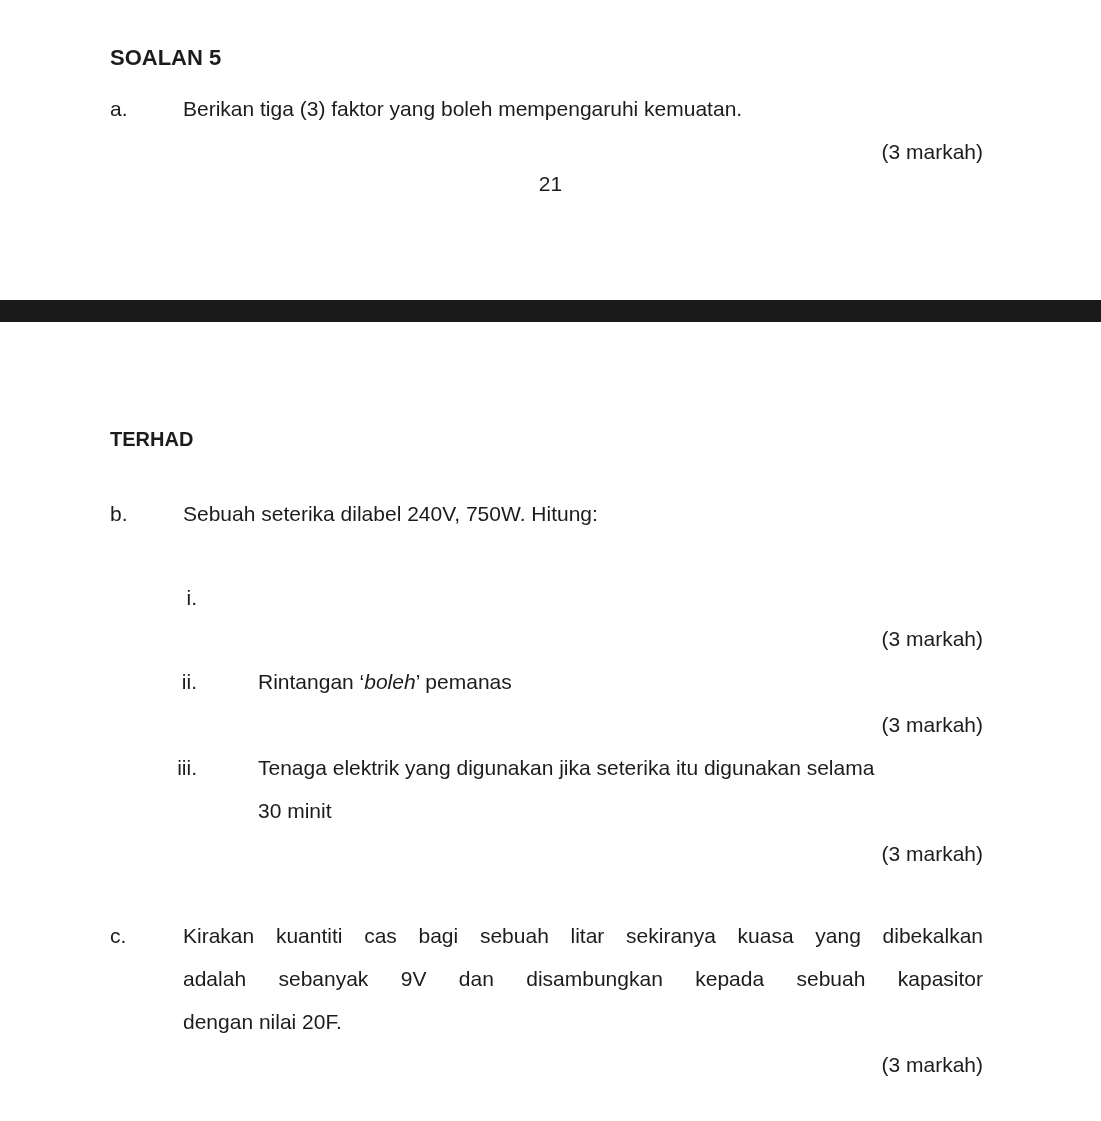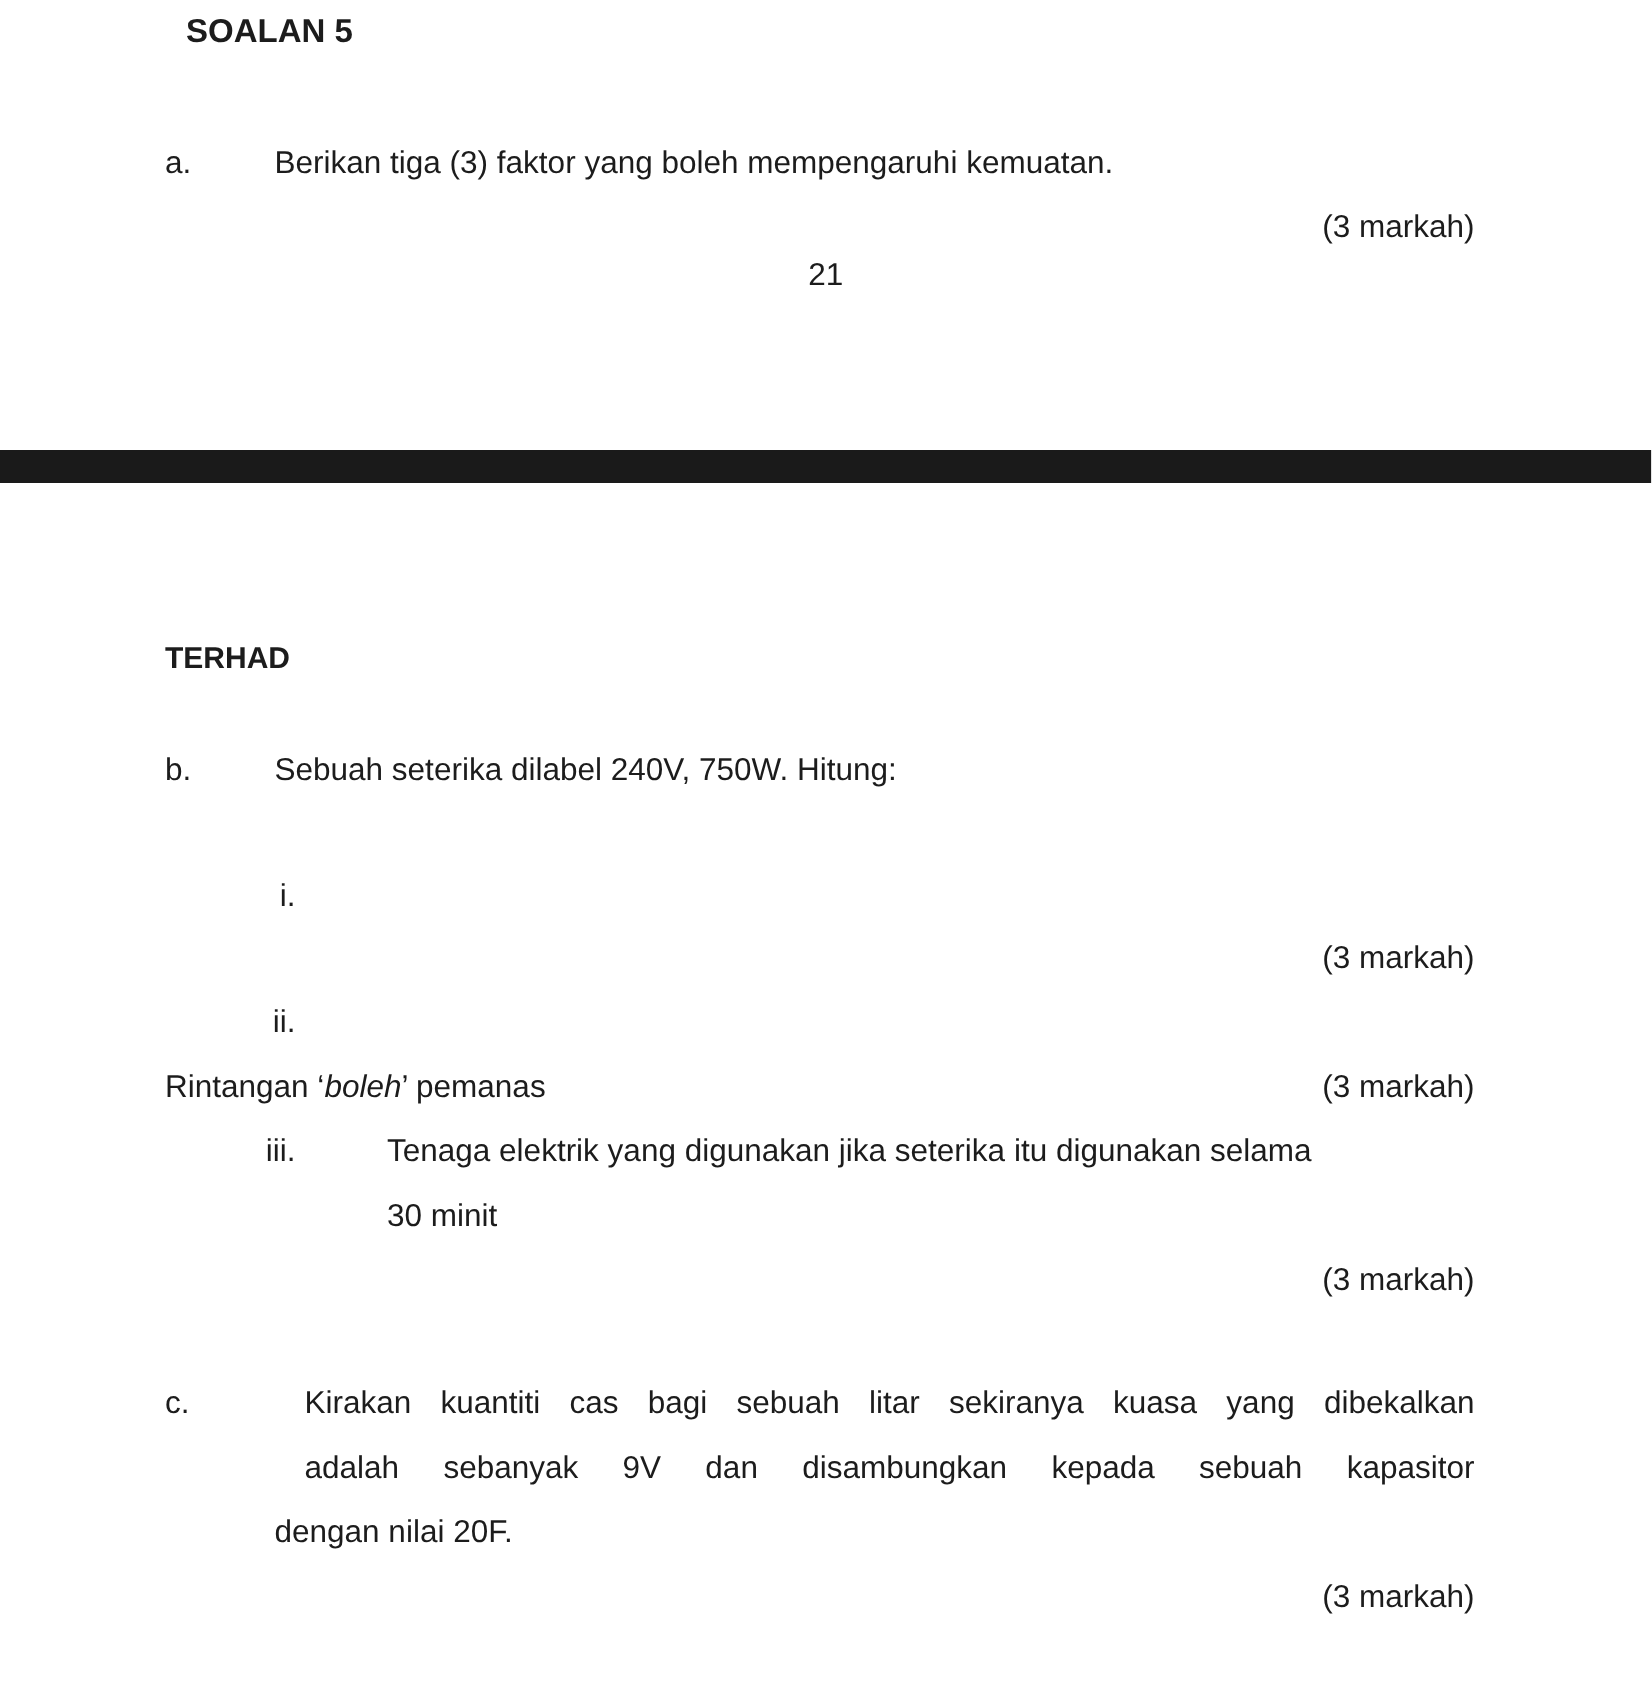--- a/index.html
+++ b/index.html
@@ -25,42 +25,43 @@
   }
   .q-text { width: 800px; }
   .sub-text { width: 725px; }
   .marks {
     position: absolute;
     right: 118px;
     text-align: right;
     line-height: 43px;
   }
   .heading-1 {
-    left: 124px;
+    left: 110px;
     font-weight: bold;
     font-size: 22px;
     line-height: 26px;
+    margin-top: 37px;
   }
   .heading-2 {
     left: 110px;
     font-weight: bold;
     font-size: 20px;
     line-height: 30px;
   }
   .page-number {
     left: 0; width: 1101px;
     text-align: center;
     line-height: 43px;
   }
   .divider-bar {
     left: 0; top: 300px;
     width: 1101px; height: 22px;
     background: #1a1a1a;
   }
-  .jline { text-align: justify; text-align-last: justify; margin-left: 20px; }
+  .jline { text-align: justify; text-align-last: justify; }
   .ital { font-style: italic; }
 </style>
 </head>
 <body>
 
 <div class="page">
 
   <div class="abs heading-1" style="top: 8px;">SOALAN 5</div>
 
   <div class="abs row" style="top: 87px; left: 110px;">
@@ -78,21 +79,21 @@
   <div class="abs row" style="top: 492px; left: 110px;">
     <div class="q-label">b.</div>
     <div class="q-text">Sebuah seterika dilabel 240V, 750W. Hitung:</div>
   </div>
 
   <div class="abs row" style="top: 576px; left: 110px;">
     <div class="sub-label">i.</div>
   </div>
   <div class="marks" style="top: 617px;">(3 markah)</div>
 
-  <div class="abs row" style="top: 660px; left: 110px; flex-direction: column;">
+  <div class="abs row" style="top: 660px; left: 110px;">
     <div class="sub-label">ii.</div>
     <div class="sub-text"><span>Rintangan ‘</span><span class="ital">boleh</span><span>’ pemanas</span></div>
   </div>
   <div class="marks" style="top: 703px;">(3 markah)</div>
 
   <div class="abs row" style="top: 746px; left: 110px;">
     <div class="sub-label">iii.</div>
     <div class="sub-text">
       <div>Tenaga elektrik yang digunakan jika seterika itu digunakan selama</div>
       <div>30 minit</div>

